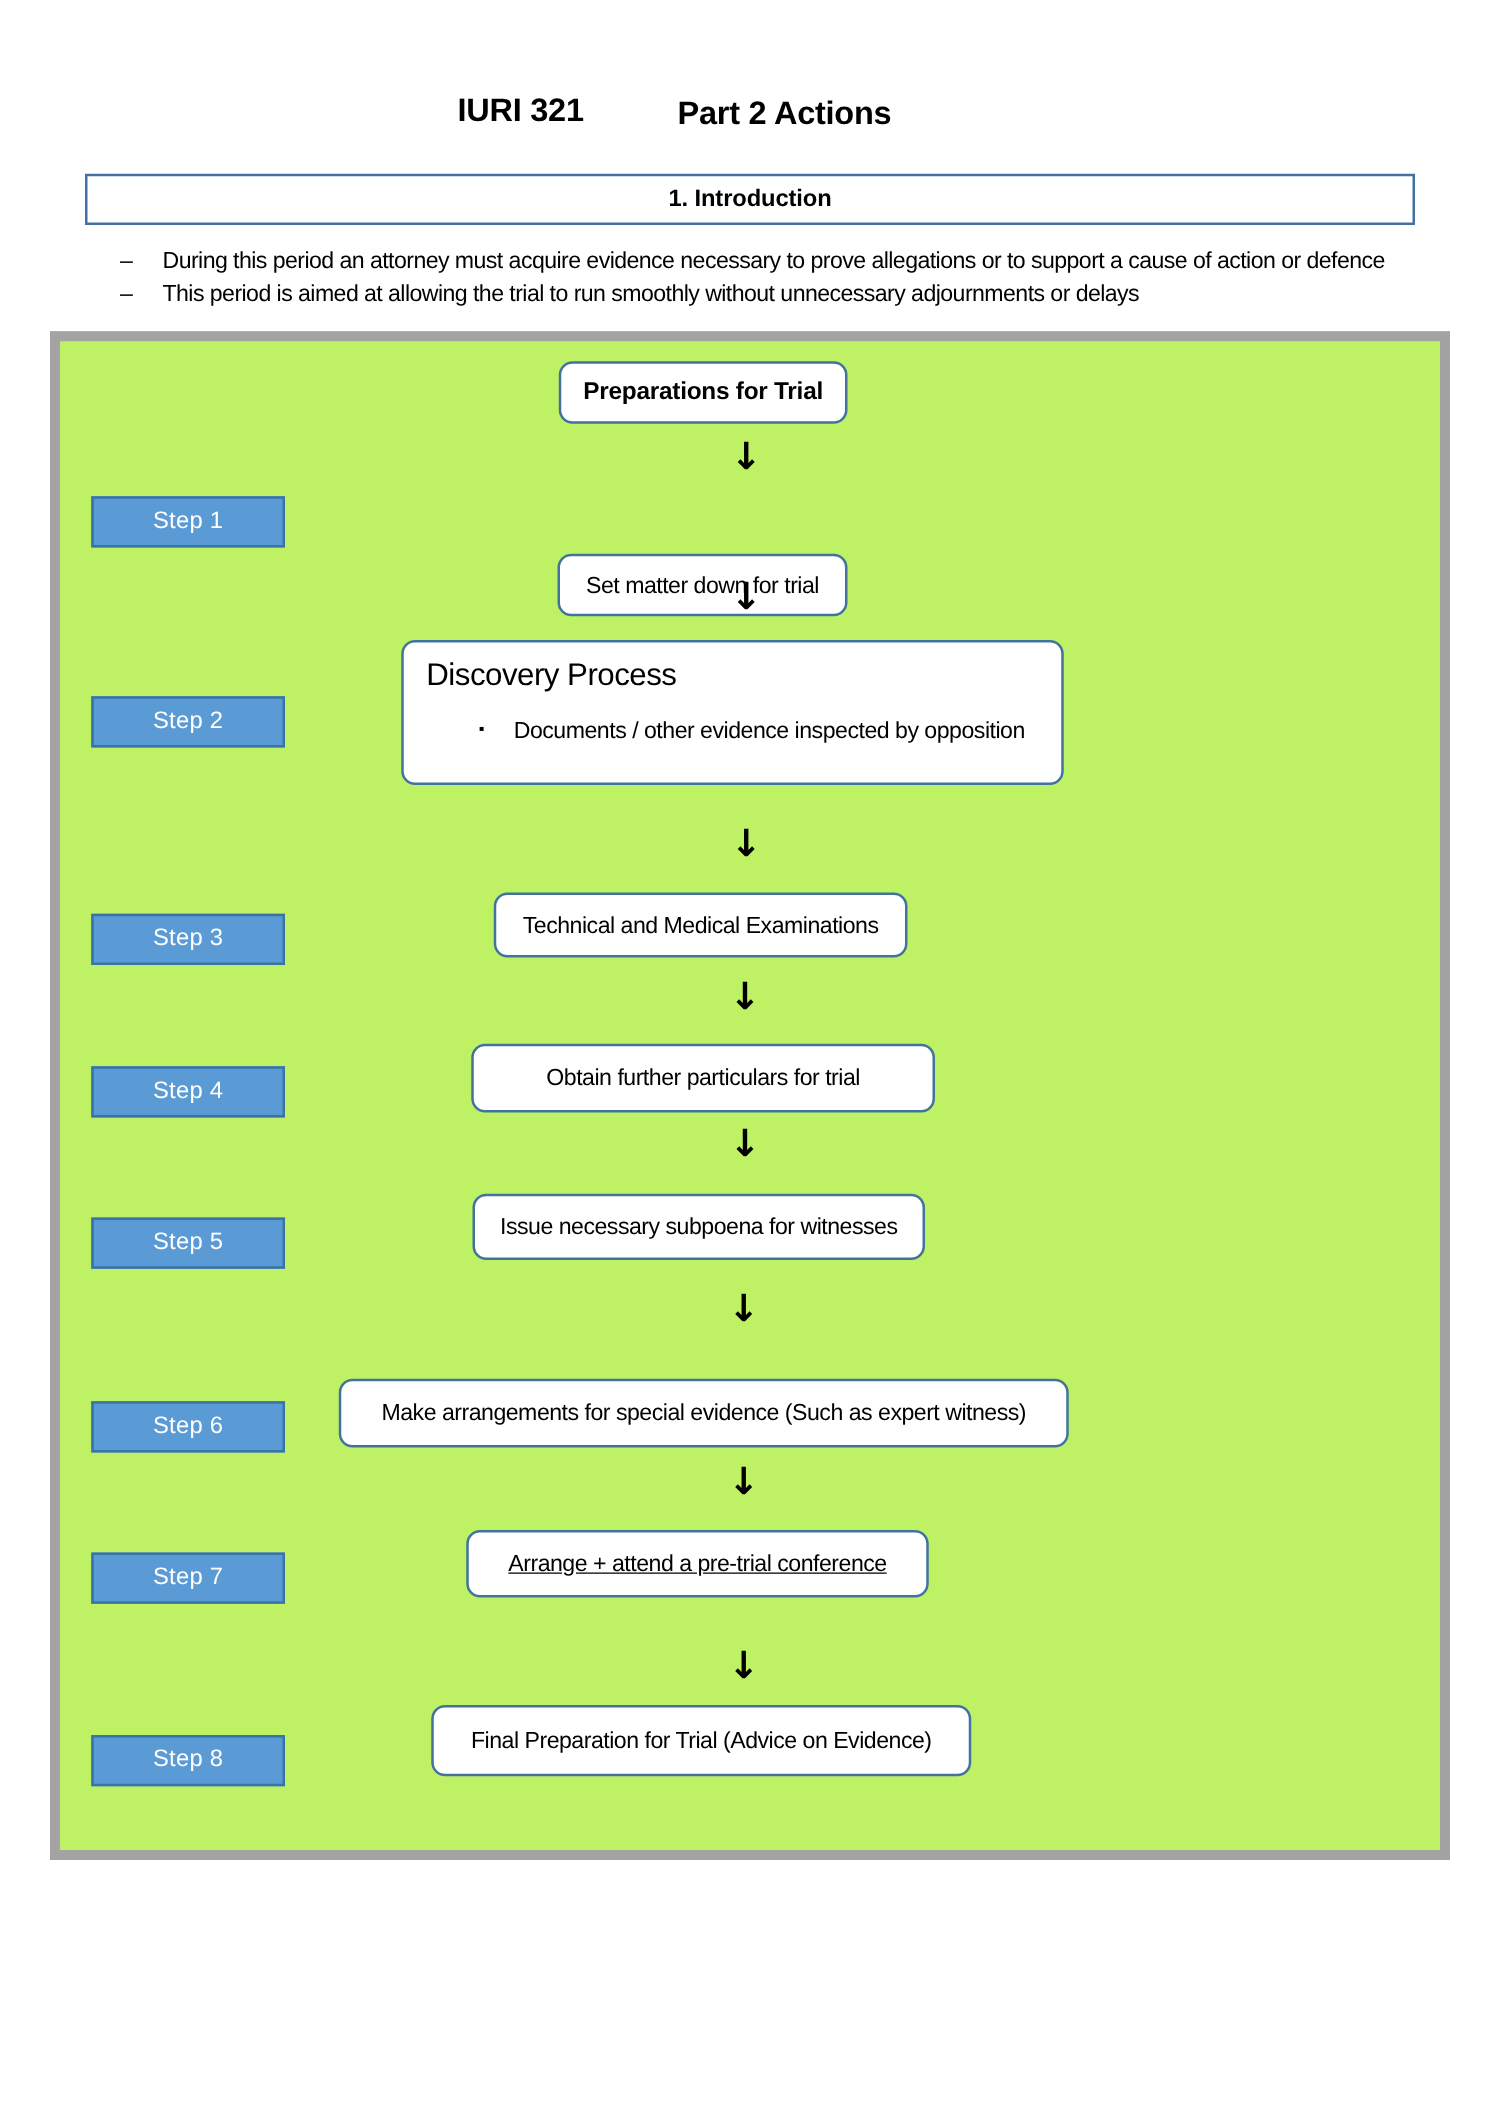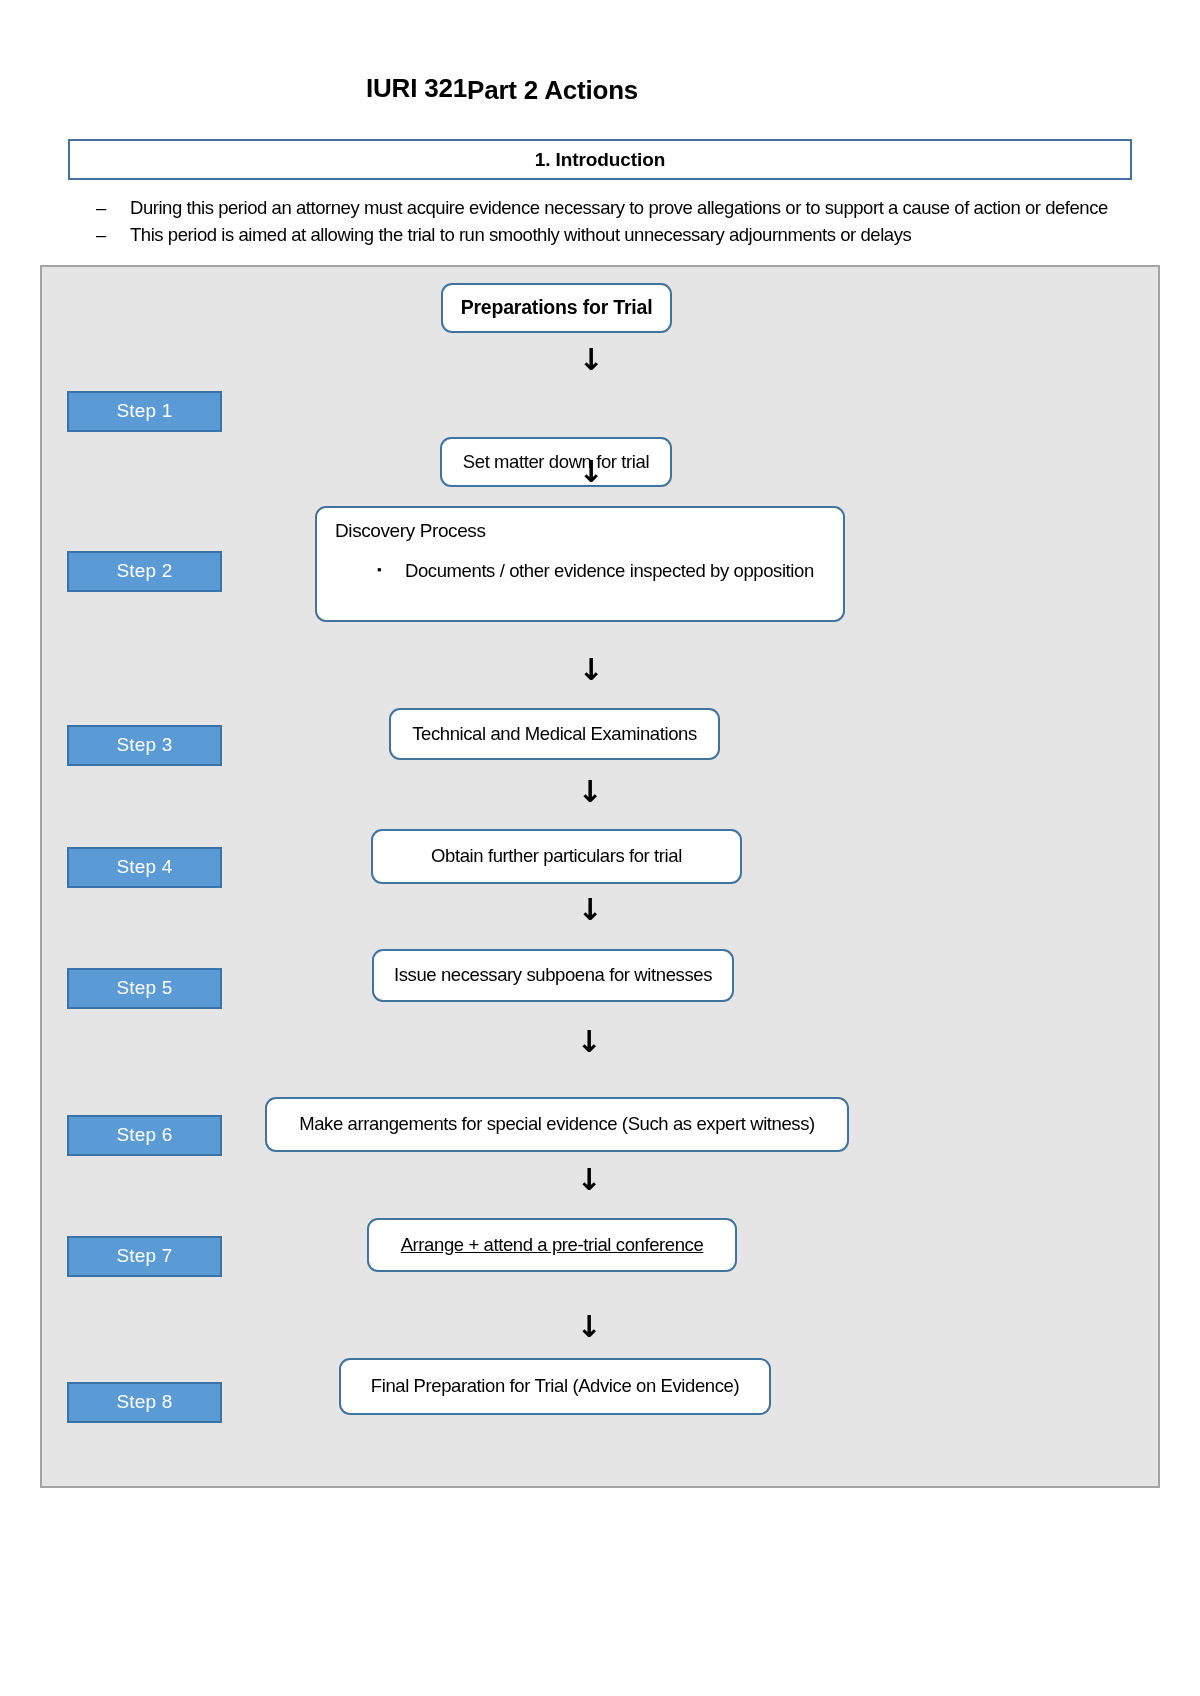--- a/index.html
+++ b/index.html
@@ -24,20 +24,21 @@
     align-items: flex-start;
   }
   .course-code {
     font-size: 26px;
     font-weight: bold;
     letter-spacing: -0.2px;
     font-stretch: condensed;
     white-space: nowrap;
   }
   .title-stack {
+    margin-left: 75px;
     line-height: 1.32;
   }
   .title-line {
     font-size: 26px;
     font-weight: bold;
     letter-spacing: -0.2px;
     white-space: nowrap;
   }
 
   
@@ -75,23 +76,23 @@
     font-size: 18.5px;
   }
   .intro-text {
     flex: 1 1 auto;
   }
 
   
   .flow-frame {
     position: relative;
     margin: 17px 40px 0 40px;
-    border: 2px solid #a3a3a3;
+    border: 8px solid #a3a3a3;
     height: 1223px;
-    background: #e5e5e5;
+    background: #bef264;
     box-sizing: border-box;
   }
 
   
   .step-badge {
     position: absolute;
     left: 25px;
     width: 155px;
     height: 41px;
     background: #5B9BD5;
@@ -124,21 +125,21 @@
     font-weight: bold;
     font-size: 19.5px;
     letter-spacing: -0.2px;
   }
   .node.block {
     display: block;
     text-align: left;
     padding: 12px 18px 14px 18px;
   }
   .node-heading {
-    font-size: 19px;
+    font-size: 25px;
     letter-spacing: -0.4px;
     margin-bottom: 18px;
   }
   .node-bullet-row {
     display: flex;
     align-items: flex-start;
     padding-left: 42px;
     font-size: 18.5px;
     letter-spacing: -0.4px;
   }

